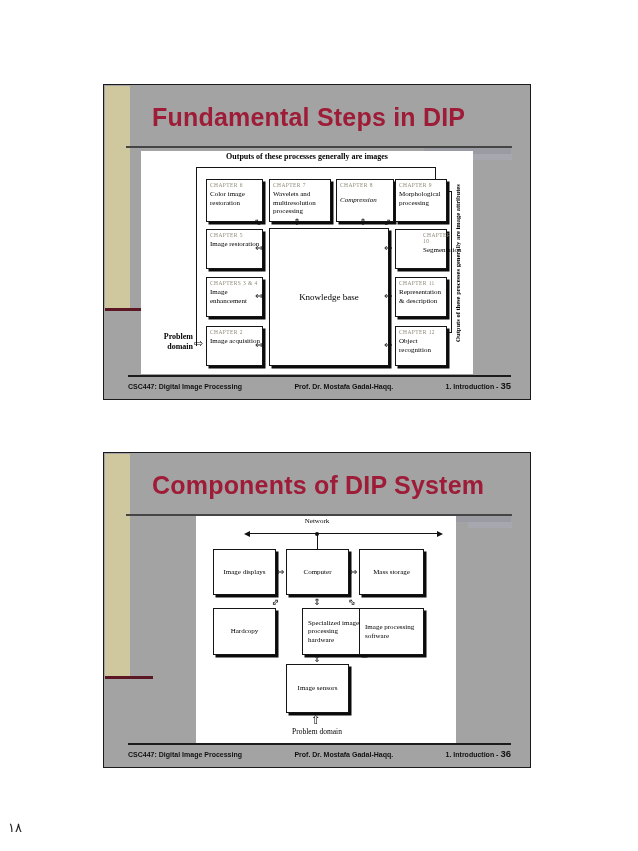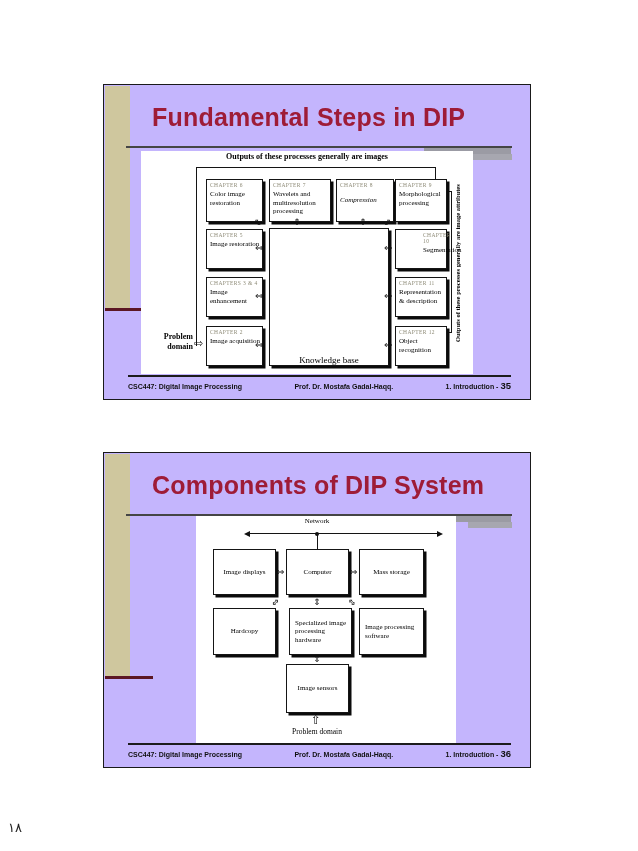--- a/index.html
+++ b/index.html
@@ -2,21 +2,21 @@
 <html><head>
 <meta charset="utf-8">
 <style>
   html,body{margin:0;padding:0;}
   body{
     width:638px;height:851px;position:relative;background:#ffffff;
     font-family:"Liberation Sans",sans-serif;overflow:hidden;
   }
   .slide{
     position:absolute;left:103px;width:428px;height:316px;
-    background:#c4b5fd;border:1.5px solid #1a1a1a;box-sizing:border-box;
+    background:#a3a3a3;border:1.5px solid #1a1a1a;box-sizing:border-box;
   }
   #slide1{top:84px;}
   #slide2{top:452px;}
   .band{position:absolute;left:1px;top:1px;width:25px;height:222px;background:#cfc79e;}
   .bandline{position:absolute;left:1px;top:223px;width:48px;height:3px;background:#5c1724;}
   .slide-title{
     position:absolute;left:48px;top:18px;width:370px;
     font-size:25px;font-weight:bold;color:#9e1c37;letter-spacing:0.2px;
     font-family:"Liberation Sans",sans-serif;white-space:nowrap;
   }
@@ -128,21 +128,21 @@
     </div>
     <div class="dbox" style="left:65px;top:126px;width:57px;height:40px;">
       <div class="chlabel">CHAPTERS 3 &amp; 4</div>
       <div class="btext">Image enhancement</div>
     </div>
     <div class="dbox" style="left:65px;top:175px;width:57px;height:40px;">
       <div class="chlabel">CHAPTER 2</div>
       <div class="btext">Image acquisition</div>
     </div>
 
-    <div class="dbox kb" style="left:128px;top:77px;width:120px;height:138px;align-items:flex-end;">
+    <div class="dbox kb" style="left:128px;top:77px;width:120px;height:138px;">
       <span>Knowledge base</span>
     </div>
 
     <div class="dbox" style="left:254px;top:78px;width:52px;height:40px;padding-left:24px;">
       <div class="chlabel">CHAPTER 10</div>
       <div class="btext">Segmentation</div>
     </div>
     <div class="dbox" style="left:254px;top:126px;width:52px;height:40px;">
       <div class="chlabel">CHAPTER 11</div>
       <div class="btext">Representation &amp; description</div>
@@ -200,21 +200,21 @@
     <div class="dbox cbox" style="left:90px;top:33px;width:63px;height:46px;">
       <span>Computer</span>
     </div>
     <div class="dbox cbox" style="left:163px;top:33px;width:65px;height:46px;">
       <span>Mass storage</span>
     </div>
 
     <div class="dbox cbox" style="left:17px;top:92px;width:63px;height:47px;">
       <span>Hardcopy</span>
     </div>
-    <div class="dbox lbox" style="left:93px;top:92px;width:63px;height:47px;">
+    <div class="dbox lbox" style="left:106px;top:92px;width:63px;height:47px;">
       <span>Specialized image processing hardware</span>
     </div>
     <div class="dbox lbox" style="left:163px;top:92px;width:65px;height:47px;">
       <span>Image processing software</span>
     </div>
 
     <div class="dbox cbox" style="left:90px;top:148px;width:63px;height:49px;">
       <span>Image sensors</span>
     </div>
 

